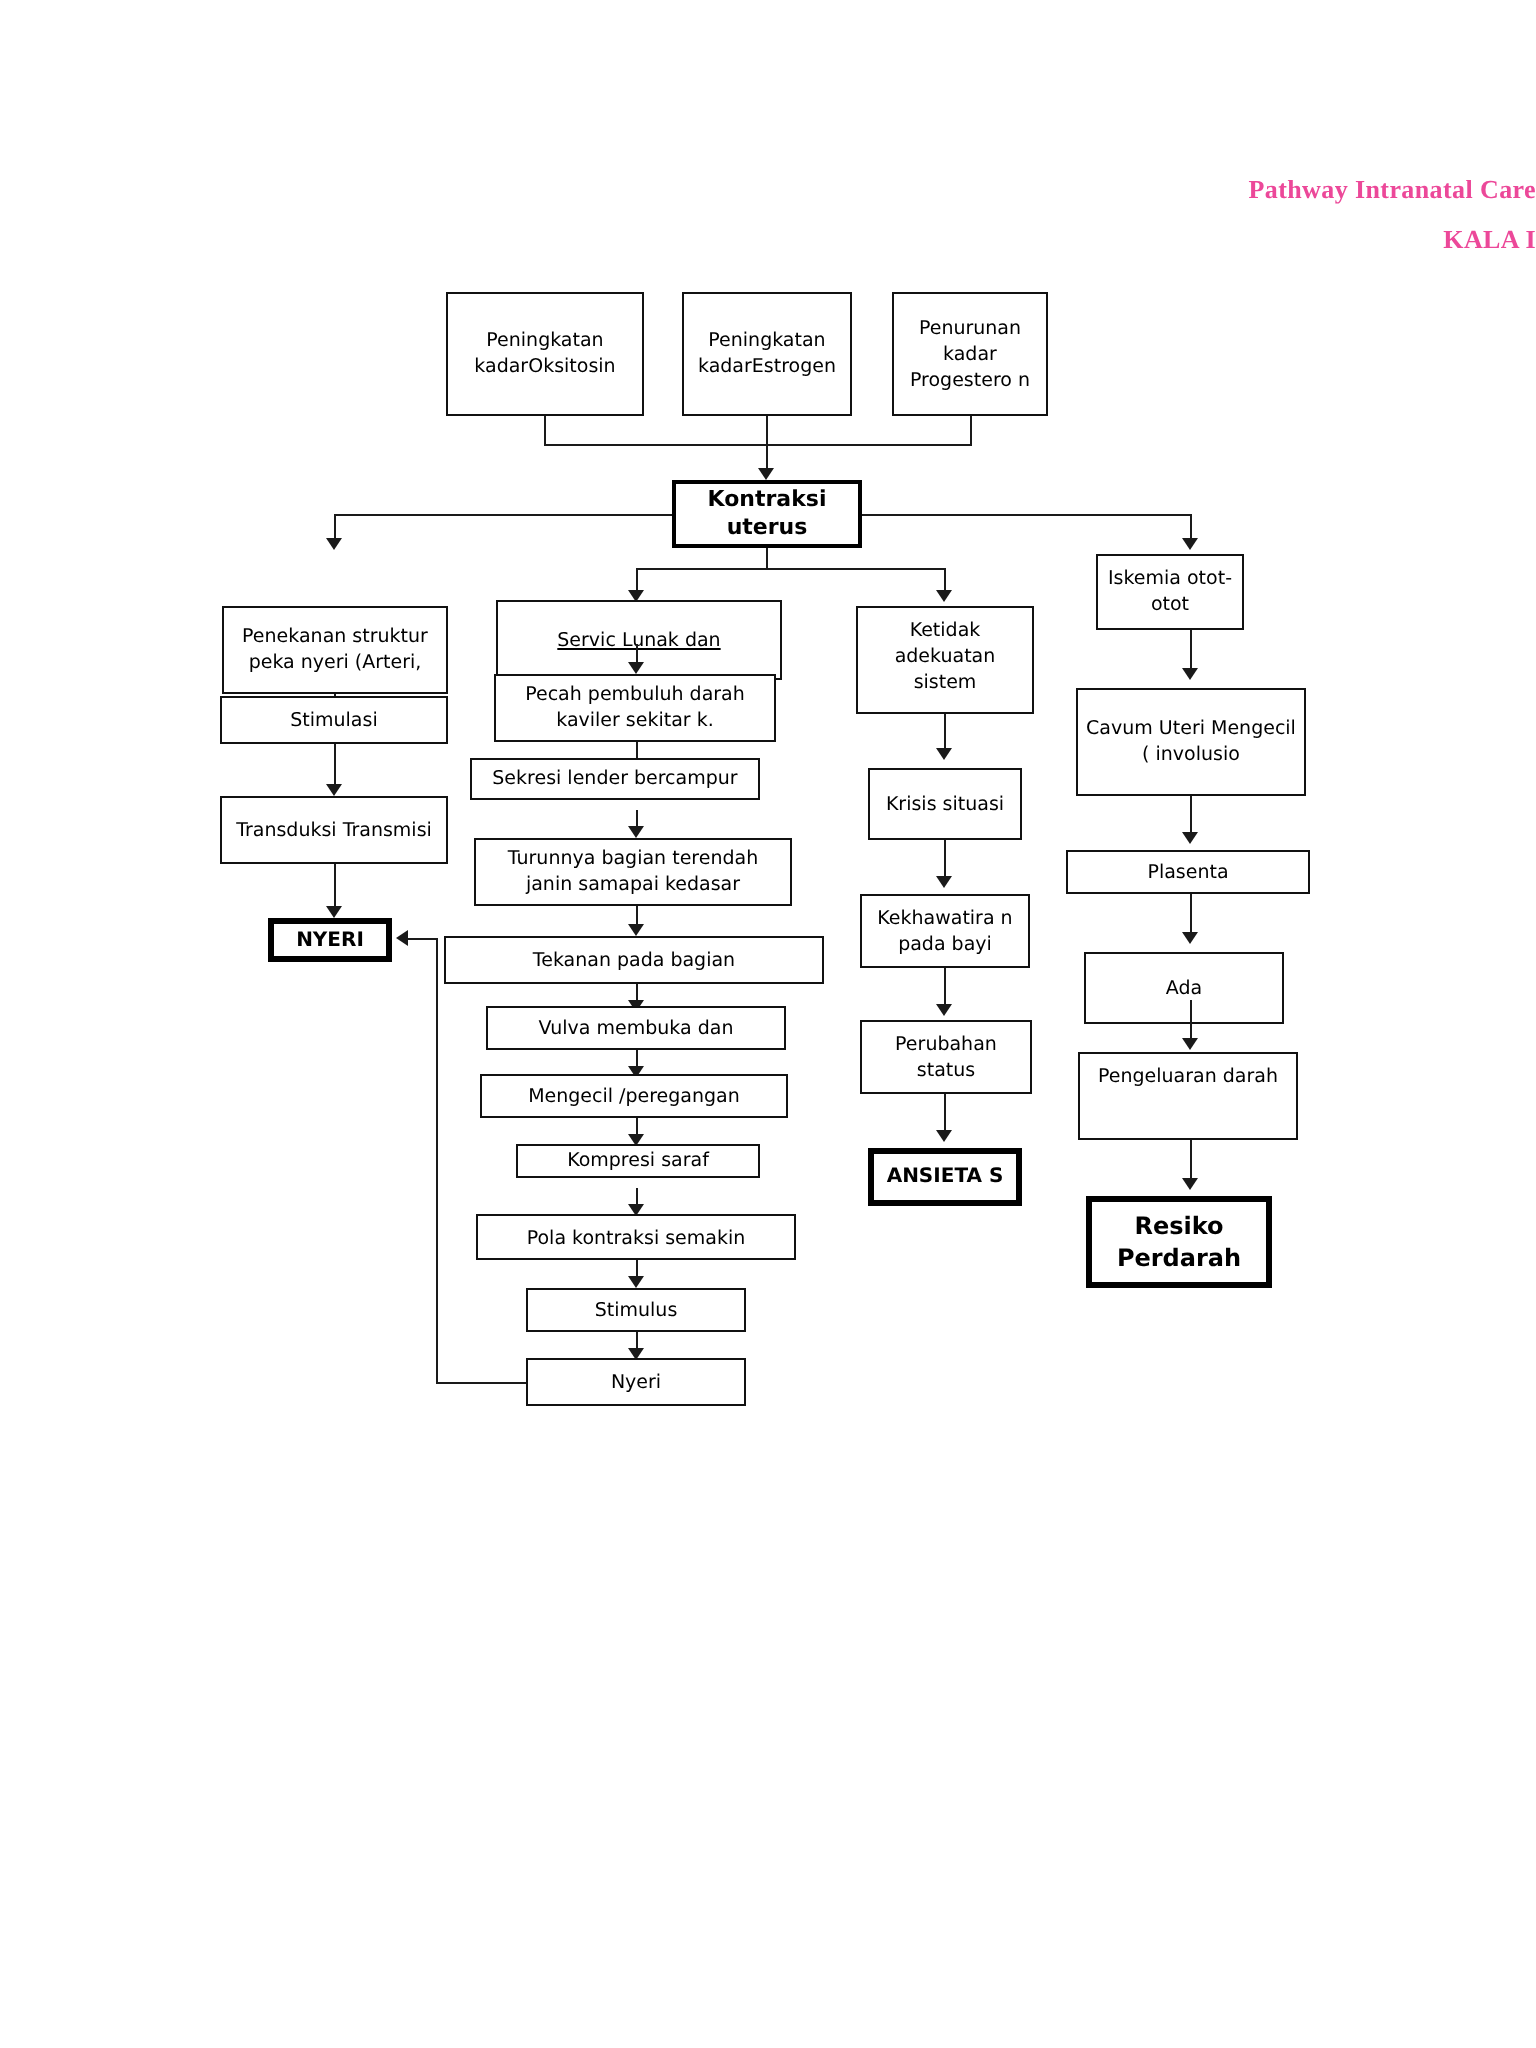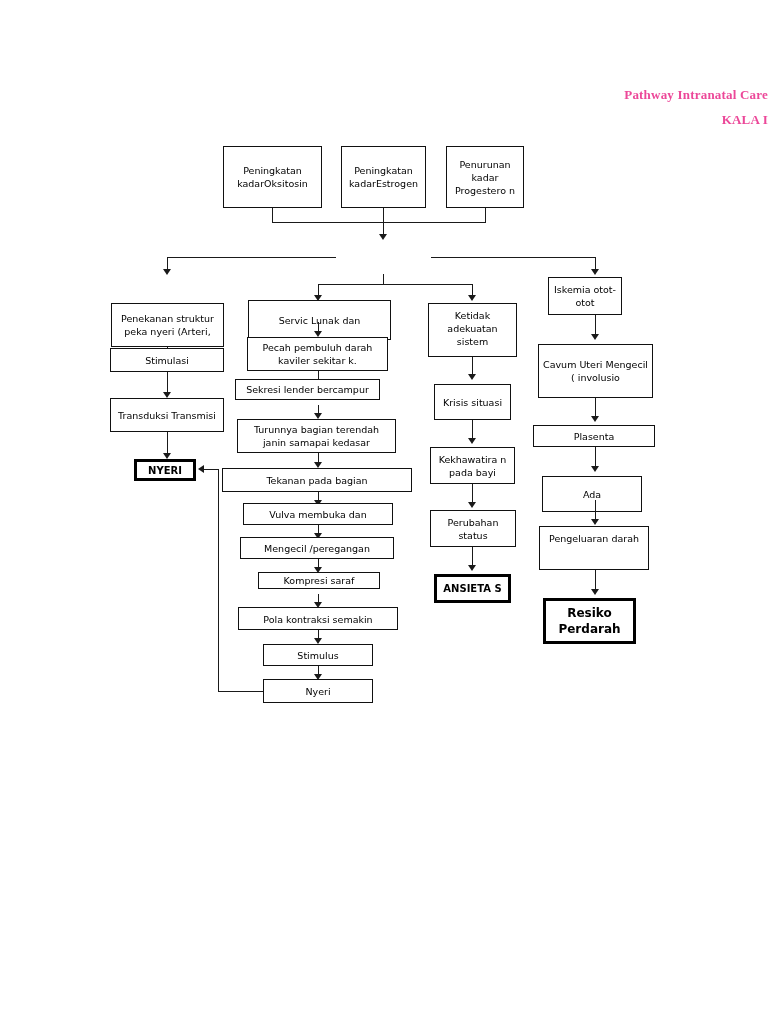--- a/index.html
+++ b/index.html
@@ -95,20 +95,23 @@
     <span class="txt">Penurunan kadar Progestero n</span>
   </div>
 
   <div class="ln v" style="left:272px;top:208px;height:14px;"></div>
   <div class="ln v" style="left:383px;top:208px;height:14px;"></div>
   <div class="ln v" style="left:485px;top:208px;height:14px;"></div>
   <div class="ln h" style="left:272px;top:222px;width:214px;"></div>
   <div class="ln v" style="left:383px;top:222px;height:14px;"></div>
   <div class="arw" style="left:379px;top:234px;"></div>
 
+  <div class="node bold-head" style="left:336px;top:240px;width:95px;height:34px;">
+    <span class="txt">Kontraksi uterus</span>
+  </div>
 
   <div class="ln h" style="left:167px;top:257px;width:169px;"></div>
   <div class="ln v" style="left:167px;top:257px;height:14px;"></div>
   <div class="arw" style="left:163px;top:269px;"></div>
 
   <div class="ln h" style="left:431px;top:257px;width:165px;"></div>
   <div class="ln v" style="left:595px;top:257px;height:14px;"></div>
   <div class="arw" style="left:591px;top:269px;"></div>
 
   <div class="ln v" style="left:383px;top:274px;height:10px;"></div>
@@ -133,21 +136,21 @@
   <div class="node" style="left:110px;top:398px;width:114px;height:34px;">
     <span class="txt">Transduksi Transmisi</span>
   </div>
   <div class="ln v" style="left:167px;top:432px;height:25px;"></div>
   <div class="arw" style="left:163px;top:453px;"></div>
 
   <div class="node strong" style="left:134px;top:459px;width:62px;height:22px;">
     <span class="txt">NYERI</span>
   </div>
 
-  <div class="node" style="left:248px;top:300px;width:143px;height:40px;">
+  <div class="node" style="left:248px;top:300px;width:143px;height:40px;text-decoration:underline;">
     <span class="txt">Servic Lunak dan</span>
   </div>
   <div class="ln v" style="left:318px;top:322px;height:13px;"></div>
   <div class="arw" style="left:314px;top:331px;"></div>
 
   <div class="node" style="left:247px;top:337px;width:141px;height:34px;">
     <span class="txt">Pecah pembuluh darah kaviler sekitar k.</span>
   </div>
   <div class="ln v" style="left:318px;top:371px;height:12px;"></div>
   <div class="arw" style="left:314px;top:379px;"></div>

